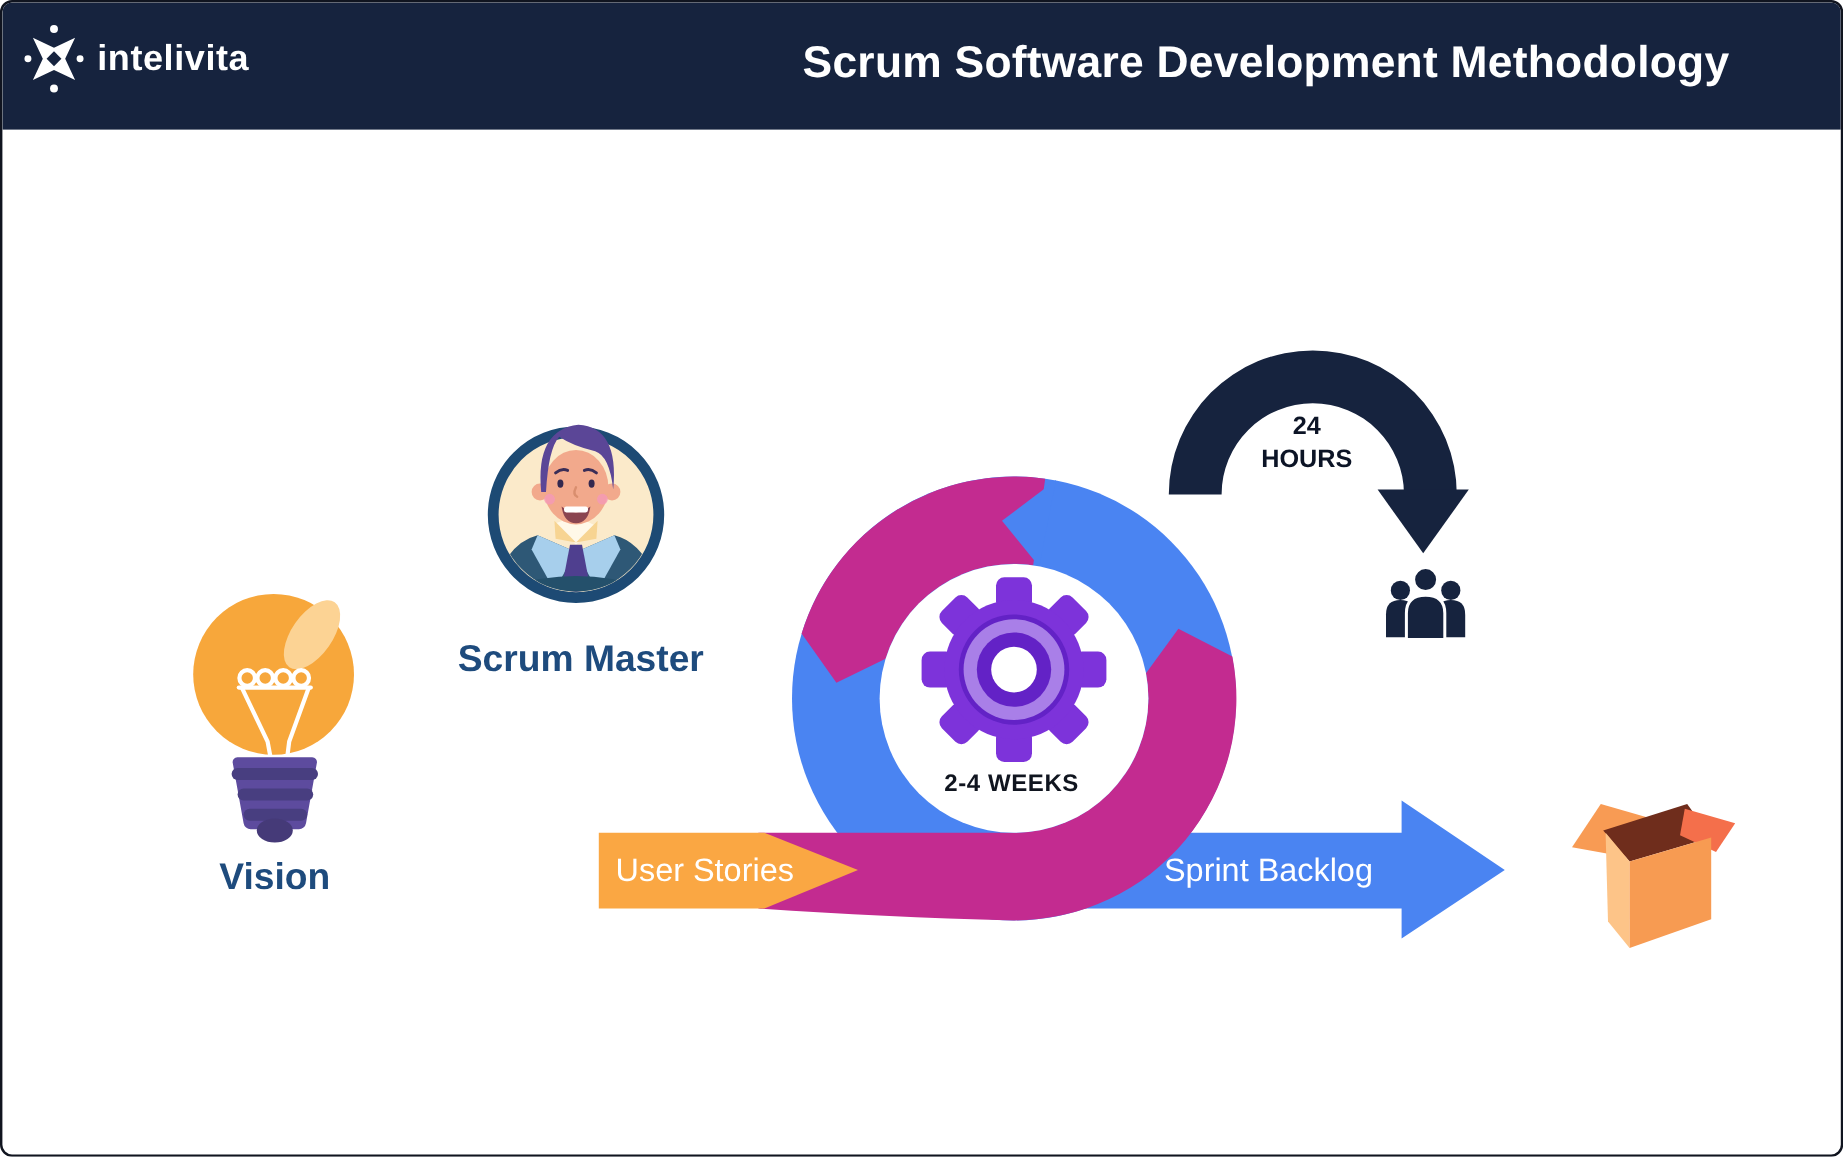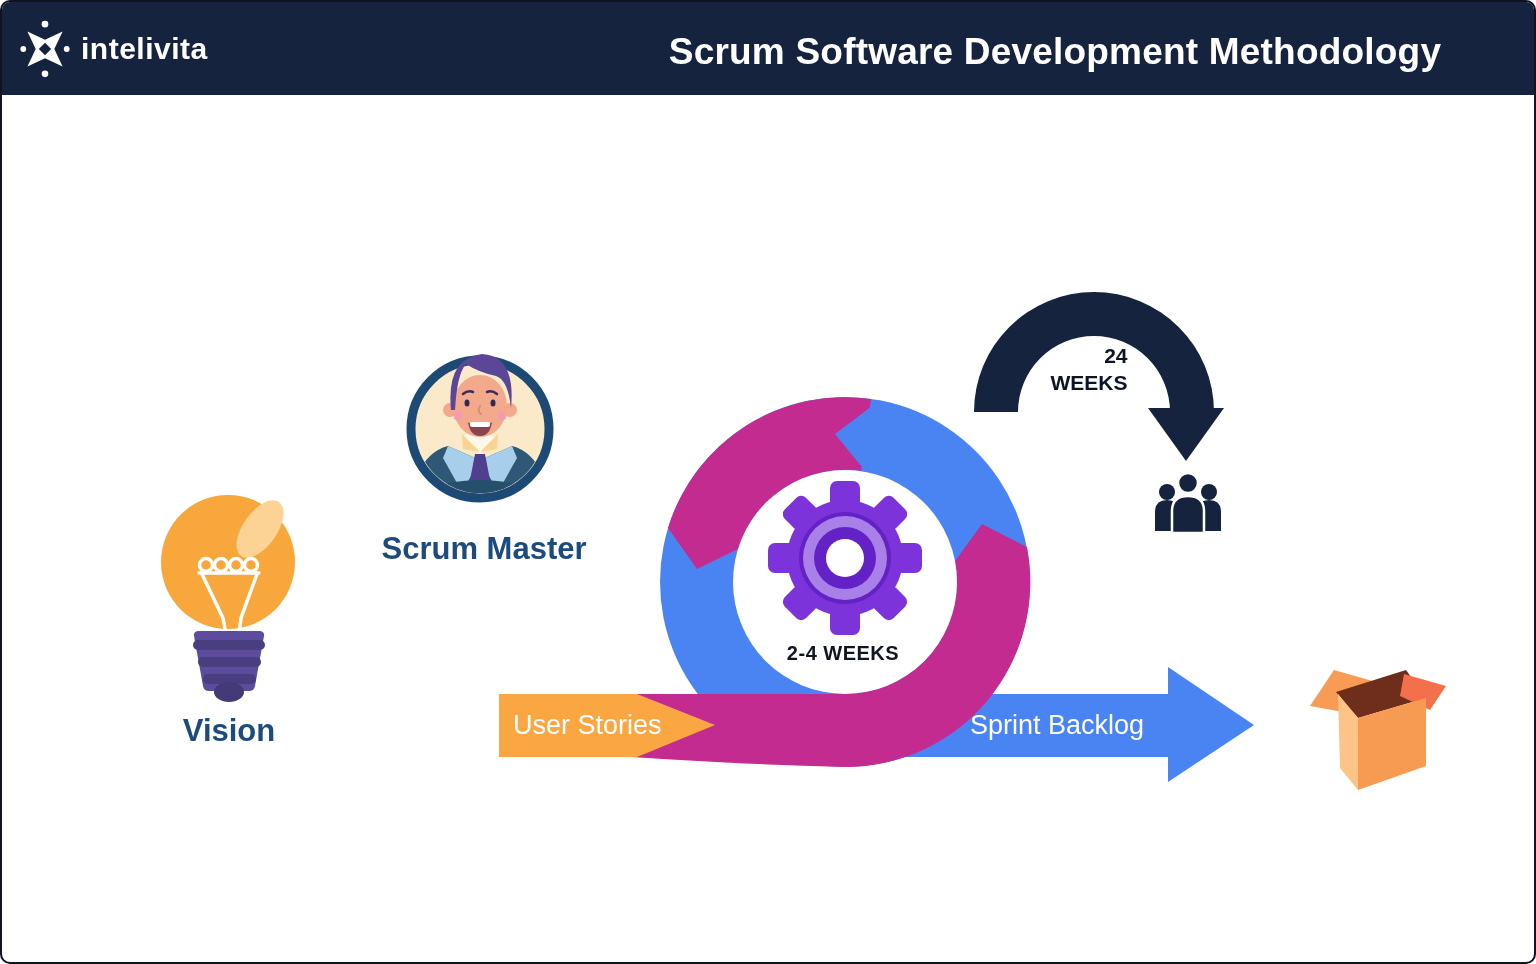--- a/index.html
+++ b/index.html
@@ -1,21 +1,21 @@
 <!DOCTYPE html>
 <html style="--navy: #16233E; --purple: #4A2D80; --magenta: #C32B90; --blue: #4A84F2; --orange: #FAA743; --gear_purple: #7D33DA; --gear_light: #A97FE8; --gear_dark: #6322C6; --label_blue: #1E4B7D; --avatar_border: #1D4A74;"><head>
 <meta charset="utf-8">
 <style>
   html,body{margin:0;padding:0;background:#ffffff;}
   .canvas{
     position:relative;width:1536px;height:964px;box-sizing:border-box;
     border:2px solid #10141f;border-radius:10px;overflow:hidden;background:#ffffff;
     font-family:"Liberation Sans","DejaVu Sans",sans-serif;
   }
-  .header{position:absolute;top:0;left:0;right:0;height:93px;background:var(--navy,#16233E);}
+  .header{position:absolute;top:0;left:0;right:0;height:106px;background:var(--navy,#16233E);}
   .logo{position:absolute;left:18px;top:17px;display:flex;align-items:center;gap:11px;}
   .logo-text{color:#ffffff;font-size:30px;font-weight:700;letter-spacing:.5px;}
   .header-title{
     position:absolute;left:600px;right:26px;top:29px;text-align:center;
     color:#ffffff;font-size:37px;font-weight:700;letter-spacing:.2px;white-space:nowrap;
   }
   .art{position:absolute;left:0;top:0;z-index:1;}
   .heading{
     position:absolute;left:61px;top:176px;z-index:2;font-size:62px;line-height:64px;
     font-weight:800;color:var(--purple,#4A2D80);letter-spacing:1px;white-space:nowrap;
@@ -24,21 +24,21 @@
     position:absolute;z-index:2;color:var(--label_blue,#1E4B7D);font-size:31px;font-weight:600;
     transform:translateX(-50%);white-space:nowrap;
   }
   .band-label{position:absolute;z-index:2;color:#ffffff;font-size:27px;font-weight:500;white-space:nowrap;}
   .weeks-label{
     position:absolute;left:841px;top:640px;z-index:2;transform:translateX(-50%);
     font-size:20px;font-weight:800;letter-spacing:.5px;color:#10151f;white-space:nowrap;
   }
   .hours-label{
     position:absolute;left:1087px;top:340px;z-index:2;transform:translateX(-50%);
-    text-align:right;font-size:21px;line-height:27px;font-weight:800;color:#0c1426;
+    text-align:center;font-size:21px;line-height:27px;font-weight:800;color:#0c1426;
   }
 </style>
 </head>
 <body>
 
 <div class="canvas">
 
   <div class="header">
     <div class="logo">
       <svg width="50" height="60" viewBox="0 0 48 58">
@@ -164,20 +164,20 @@
 
   <div class="label" style="left:227px;top:711px;">Vision</div>
 
   <div class="label" style="left:482px;top:529px;text-align:center;">Scrum Master</div>
 
 
   <div class="weeks-label">2-4 WEEKS</div>
 
   <div class="hours-label">
     <div>24</div>
-    <div>WEEKS</div>
+    <div>HOURS</div>
   </div>
 
   <div class="band-label" style="left:511px;top:708px;">User Stories</div>
 
   <div class="band-label" style="left:968px;top:708px;">Sprint Backlog</div>
 
 </div>
 
 </body></html>

